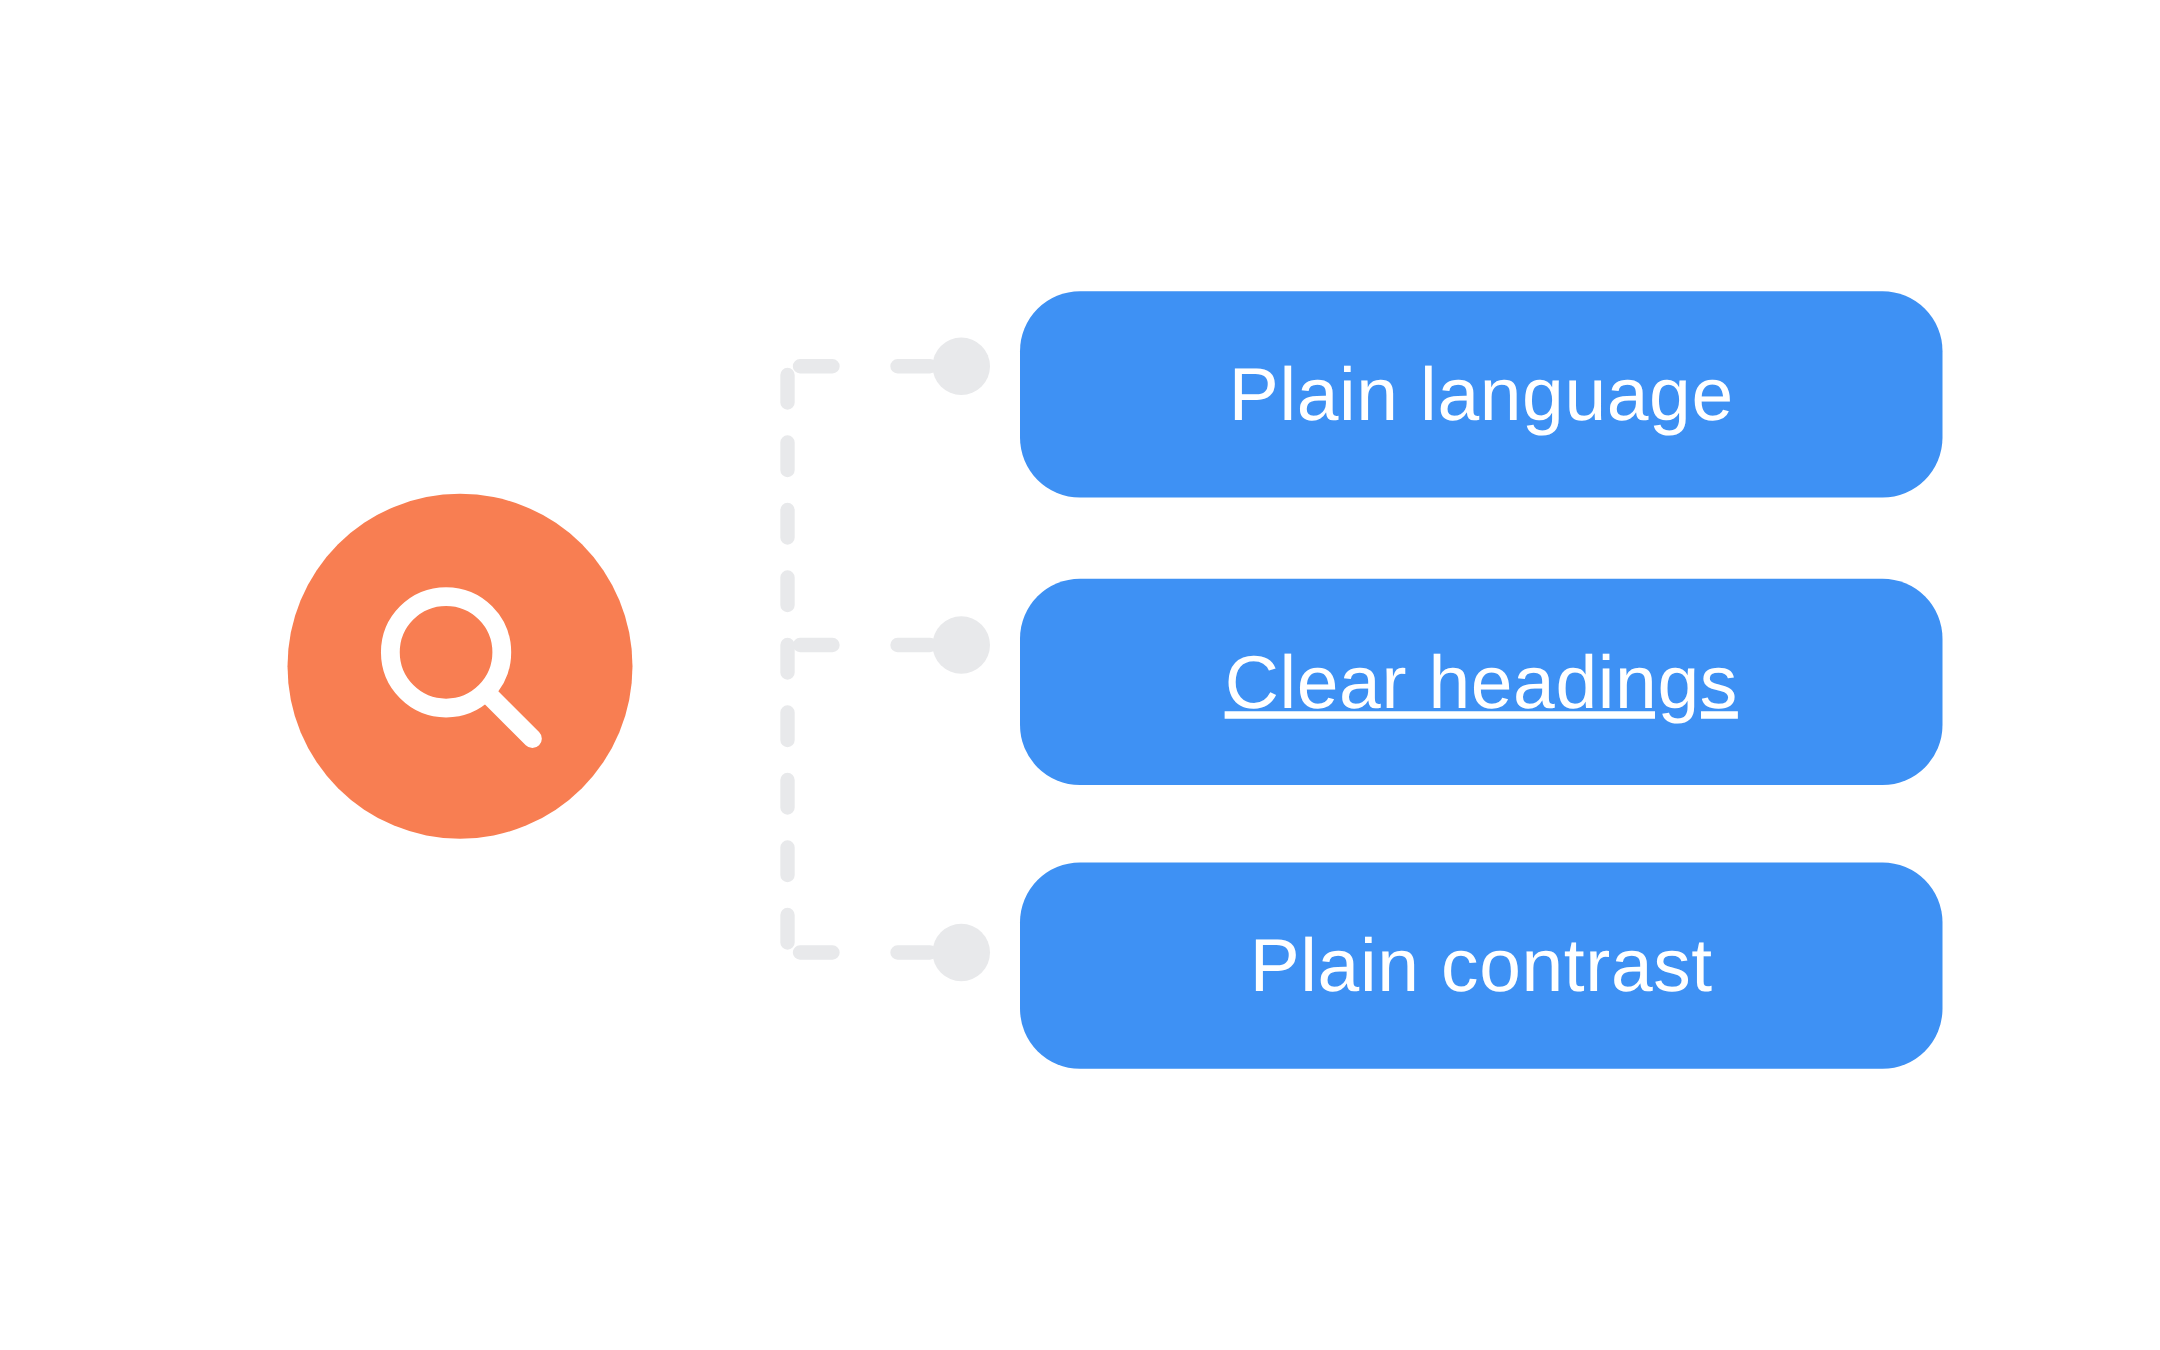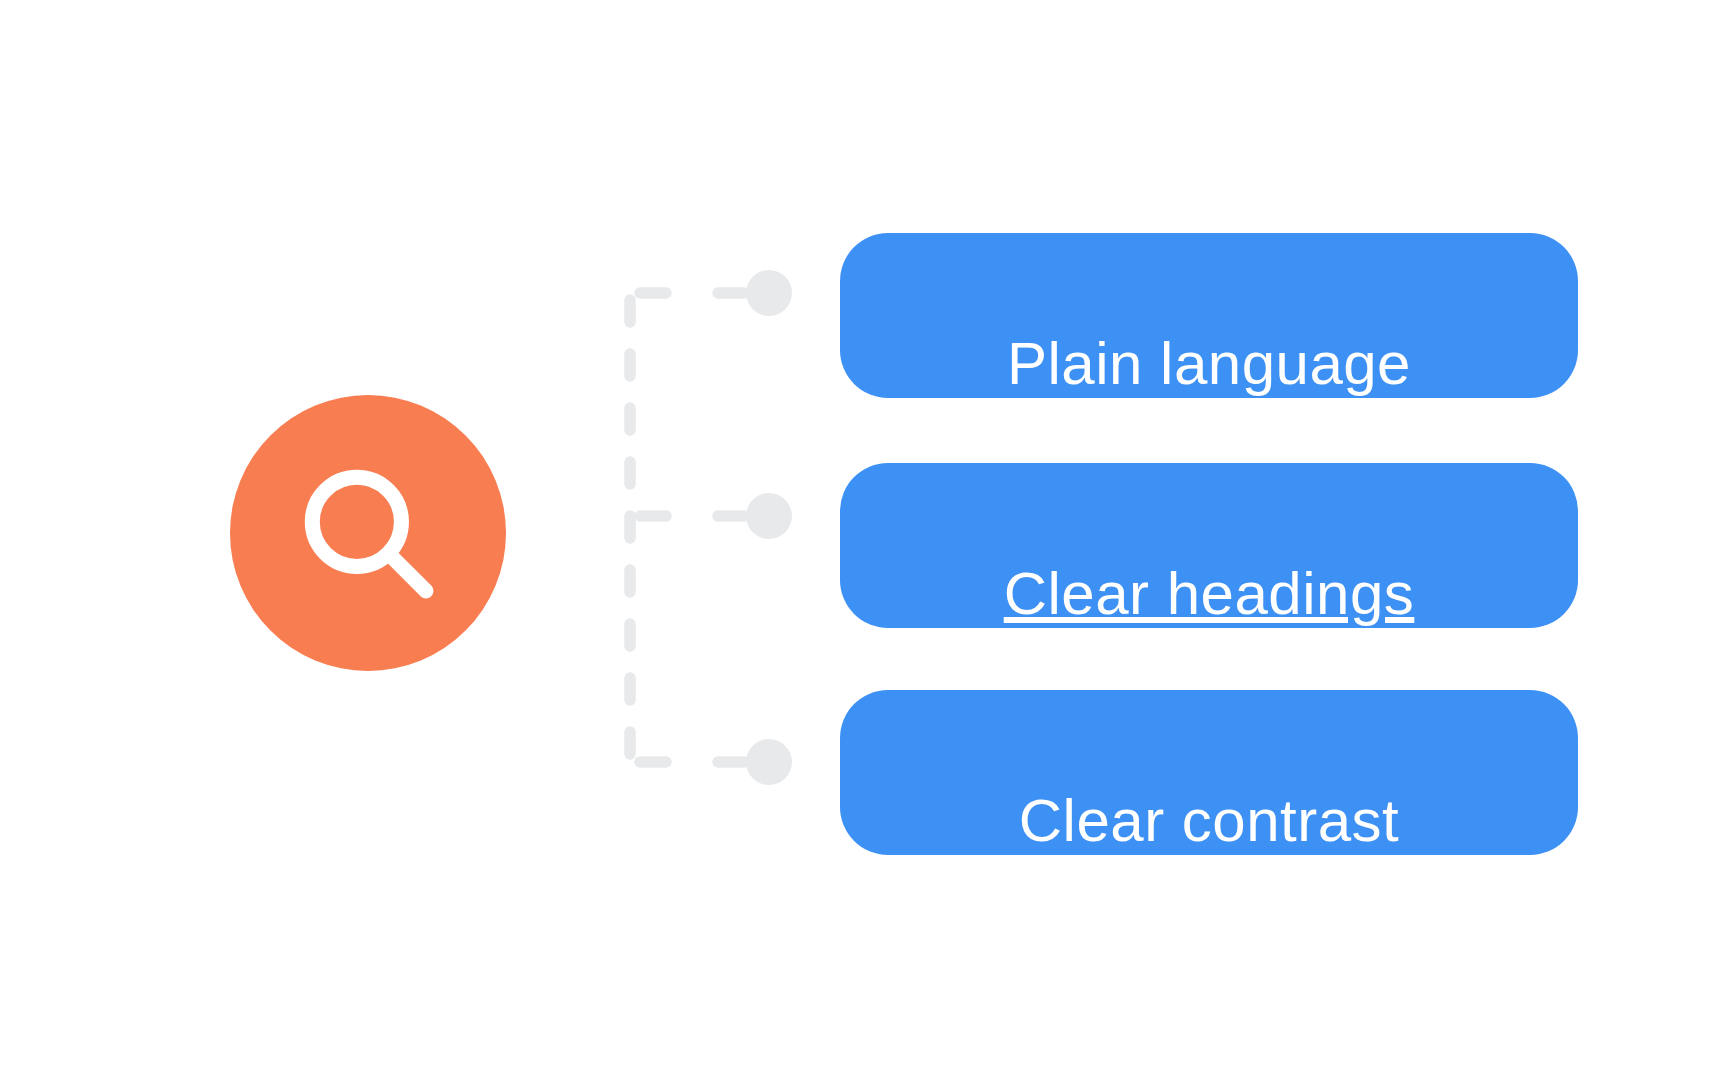--- a/index.html
+++ b/index.html
@@ -30,27 +30,27 @@
     height: 276px;
     border-radius: 50%;
     background: #F87E52;
     display: flex;
     align-items: center;
     justify-content: center;
   }
   .hub svg { display: block; }
   .pill {
     position: absolute;
-    left: 840px;
+    left: 816px;
     width: 738px;
     height: 165px;
     border-radius: 48px;
     background: #3E91F4;
     display: flex;
-    align-items: flex-end;
+    align-items: center;
     justify-content: center;
     color: #ffffff;
     font-size: 60px;
     font-weight: 500;
     letter-spacing: 0.5px;
     border: none;
     cursor: default;
   }
   .pill-1 { top: 233px; }
   .pill-2 { top: 463px; text-decoration: underline; }
@@ -86,16 +86,16 @@
 
   <div class="pill pill-1">
     <span>Plain language</span>
   </div>
 
   <div class="pill pill-2">
     <span>Clear headings</span>
   </div>
 
   <div class="pill pill-3">
-    <span>Clear contrast</span>
+    <span>Plain contrast</span>
   </div>
 
 </div>
 
 </body></html>

